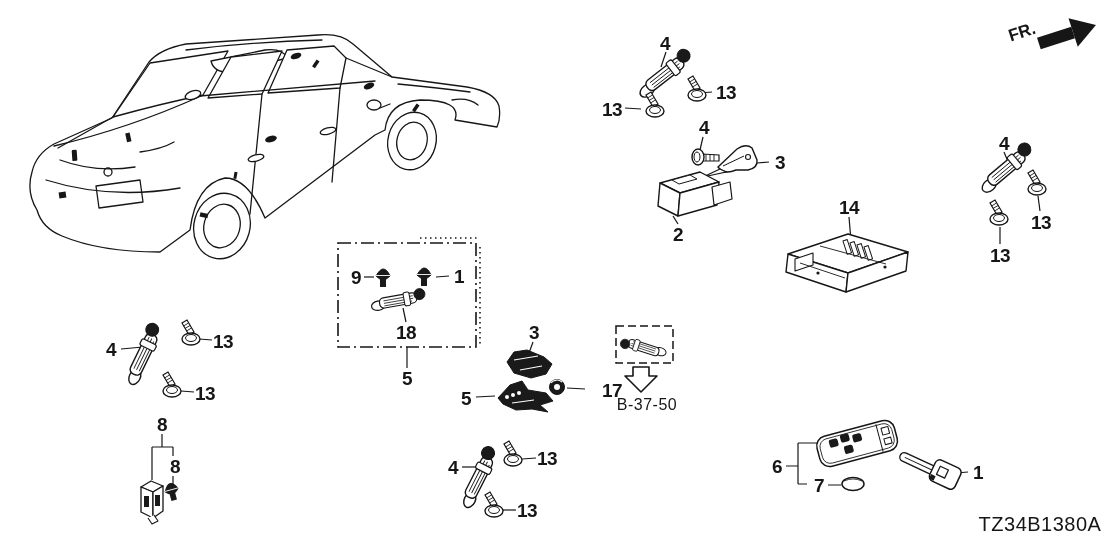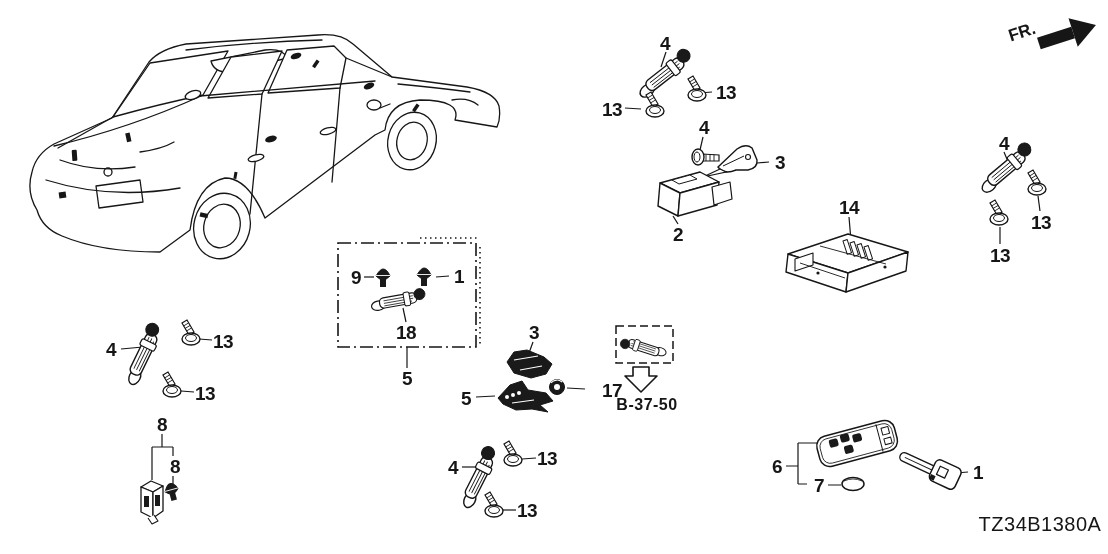--- a/index.html
+++ b/index.html
@@ -8,21 +8,21 @@
     font-family:"Liberation Sans",sans-serif;color:#161616;overflow:hidden;
   }
   .stage svg{position:absolute;left:0;top:0;}
   .callout{
     position:absolute;transform:translate(-50%,-50%);
     font-size:19px;font-weight:700;letter-spacing:-0.5px;white-space:nowrap;
     line-height:1;user-select:none;
   }
   .ref-label{
     position:absolute;transform:translate(-50%,-50%);
-    font-size:16px;font-weight:700;letter-spacing:0.5px;white-space:nowrap;line-height:1;
+    font-size:16px;font-weight:400;letter-spacing:0.5px;white-space:nowrap;line-height:1;
   }
   .code-label{
     position:absolute;transform:translate(-50%,-50%);
     font-size:20px;letter-spacing:0.5px;white-space:nowrap;line-height:1;
   }
   .fr-label{
     position:absolute;transform:translate(-50%,-50%) rotate(-18deg);
     font-size:17px;font-weight:800;white-space:nowrap;line-height:1;
   }
 </style>

